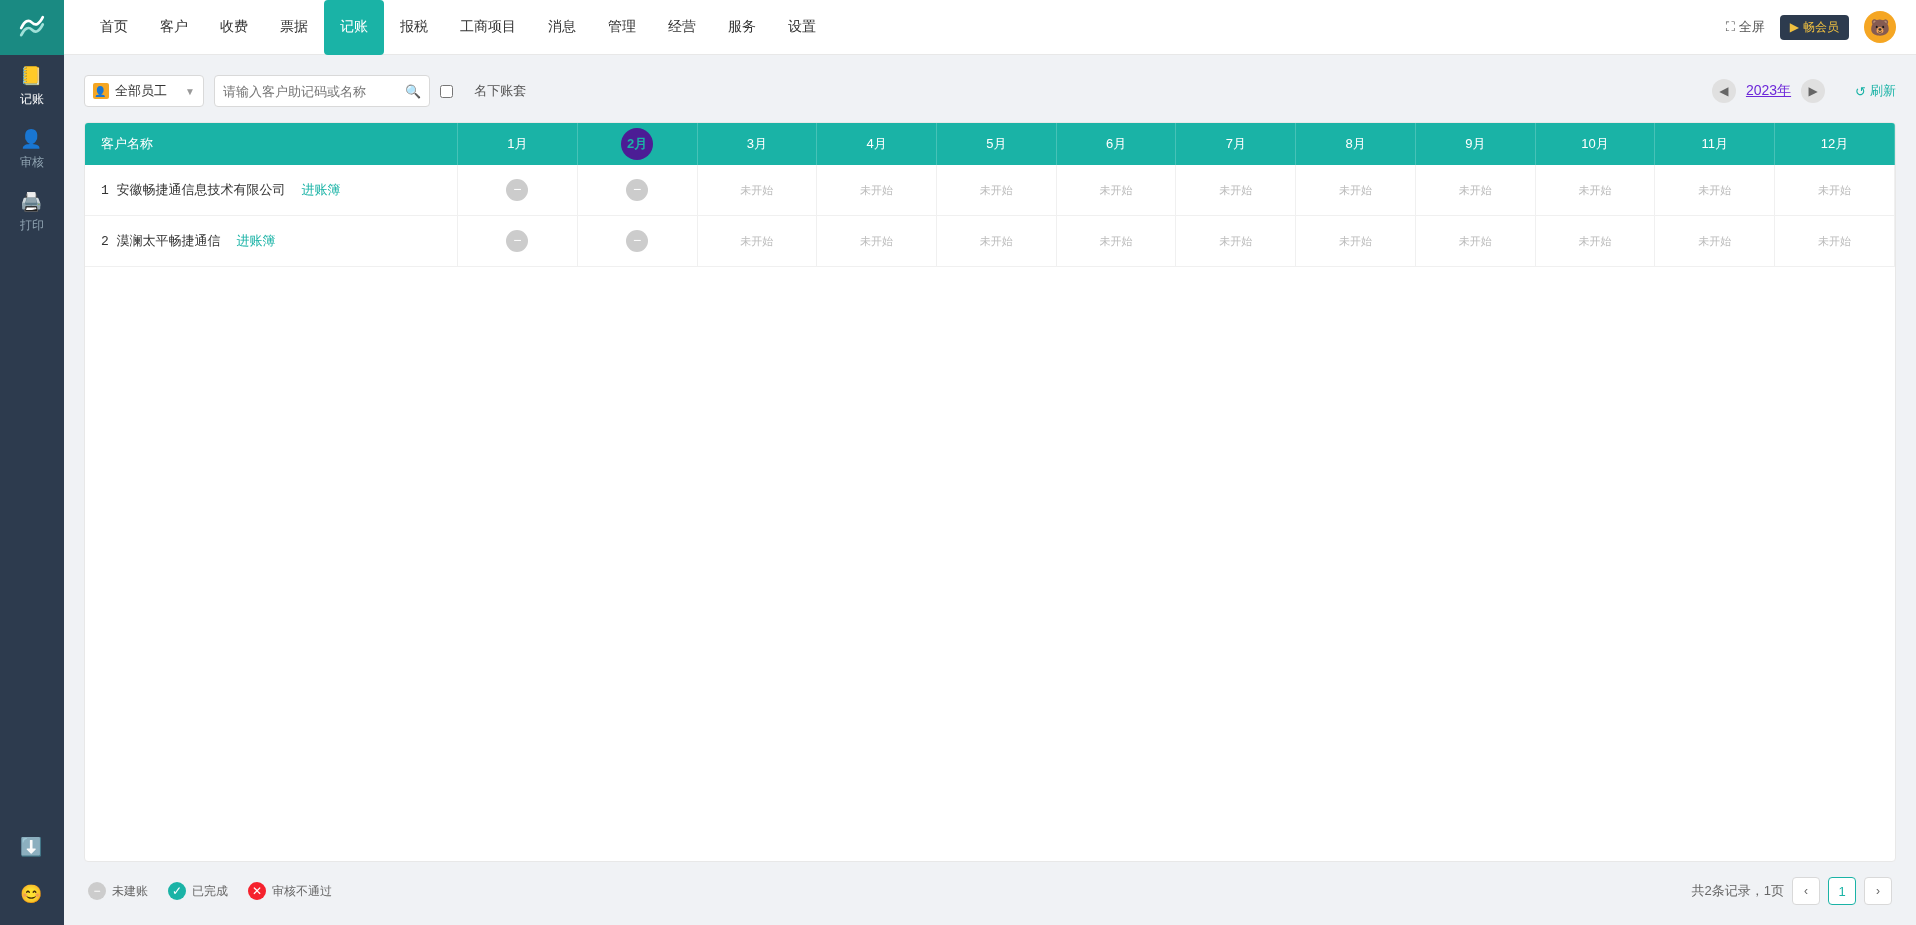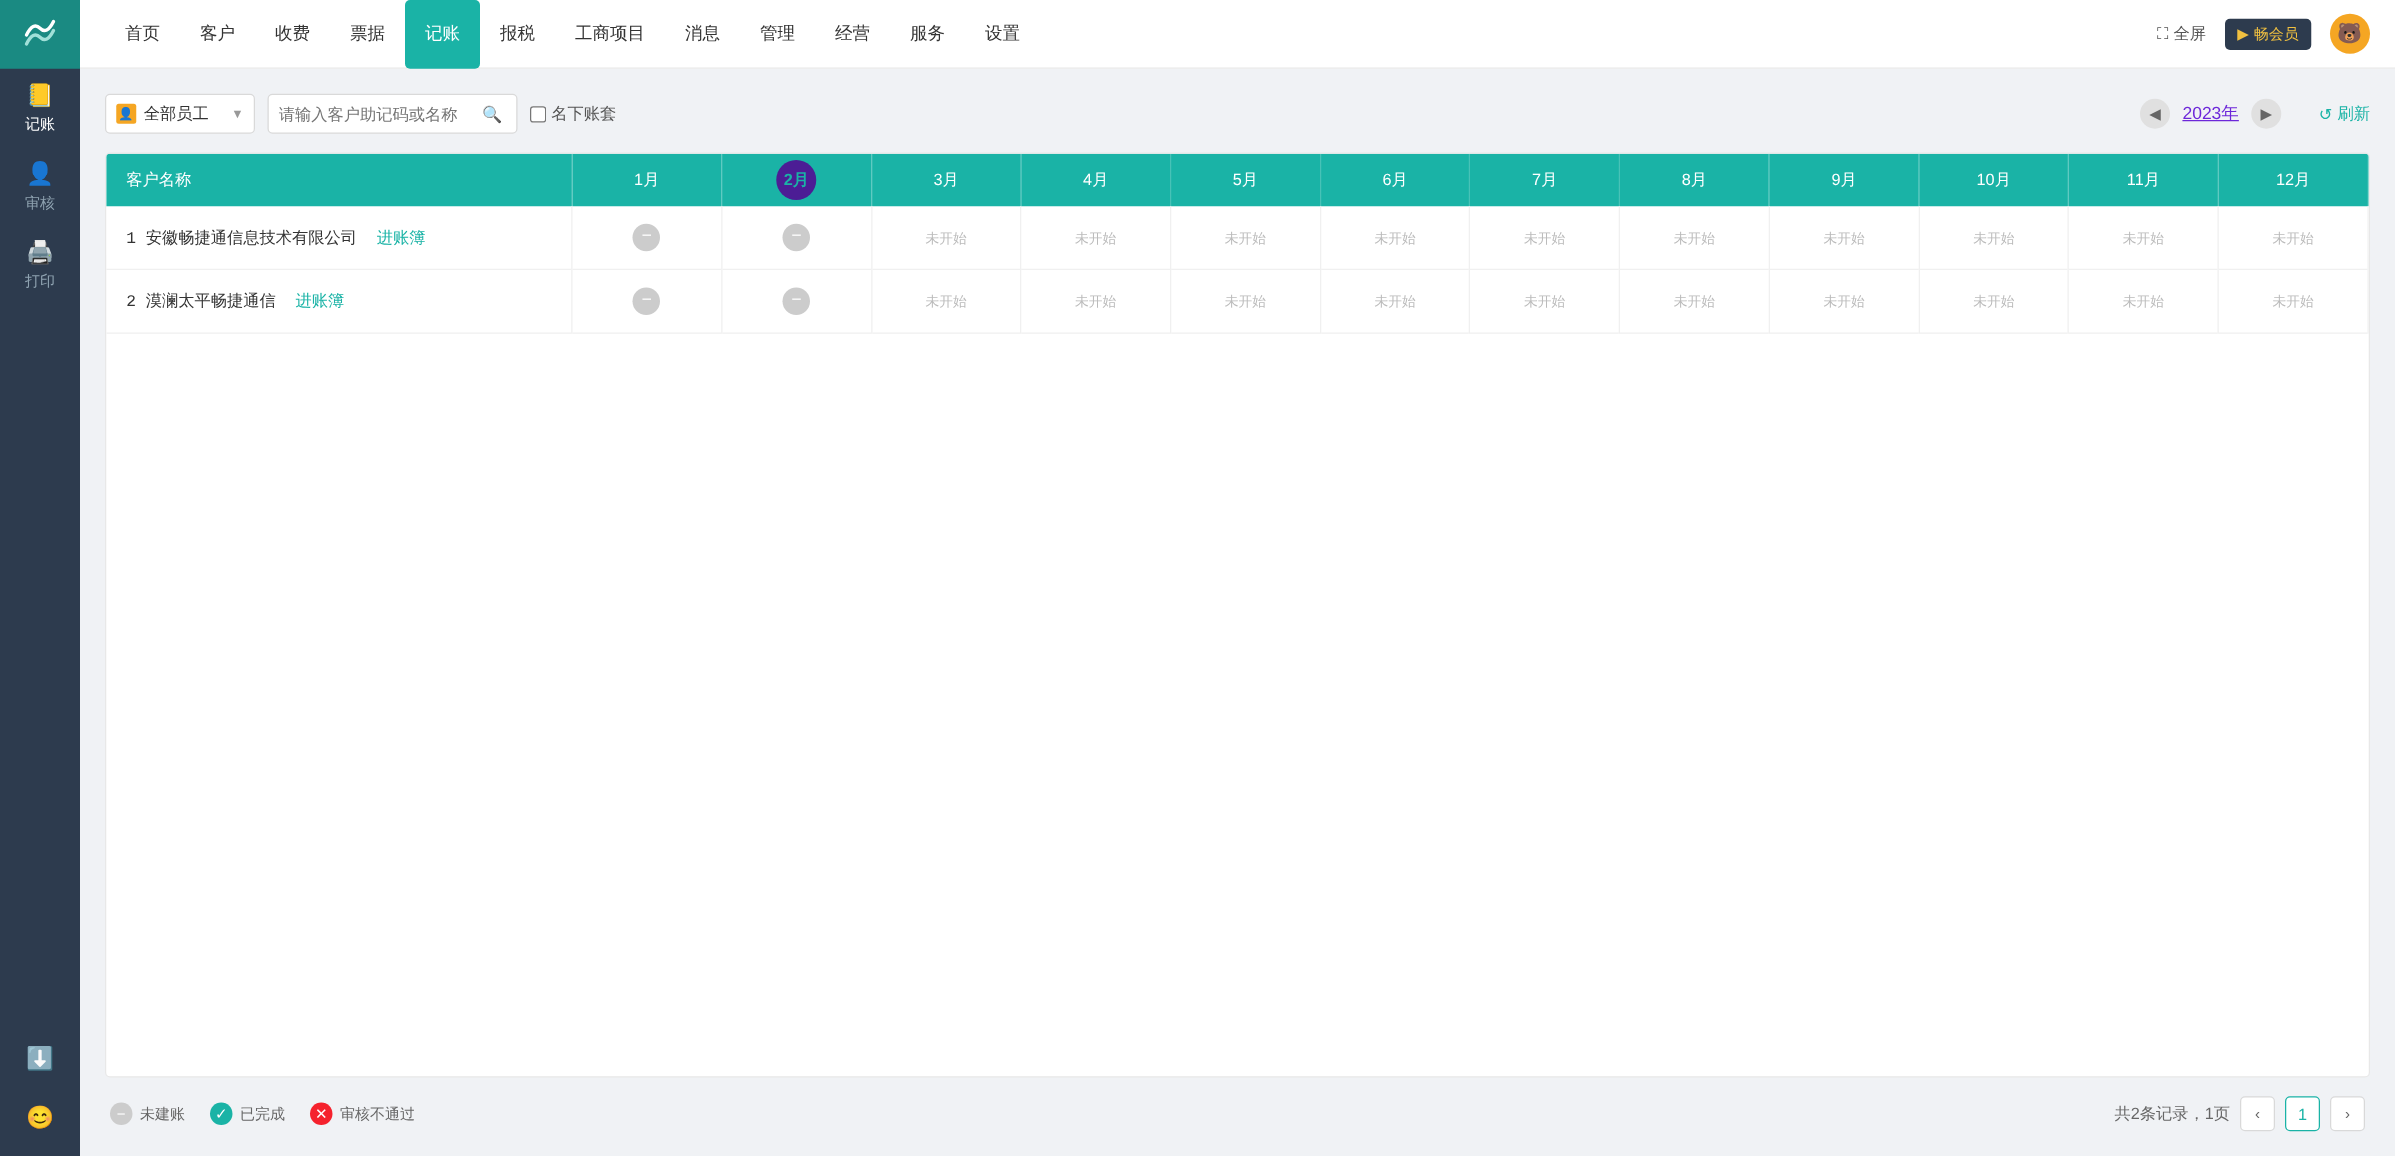--- a/index.html
+++ b/index.html
@@ -161,36 +161,36 @@
     .employee-select .emp-text { color: #333; font-size: 13px; flex: 1; }
     .employee-select .arrow { color: #999; font-size: 10px; }
     .search-input-wrap {
       display: flex;
       align-items: center;
       border: 1px solid #d9d9d9;
       border-radius: 4px;
       background: #fff;
       padding: 0 8px;
       height: 32px;
-      gap: 3px;
+      gap: 22px;
       min-width: 200px;
     }
     .search-input-wrap input {
       border: none;
       outline: none;
       font-size: 13px;
       color: #999;
       background: transparent;
       width: 160px;
     }
     .search-icon { color: #aaa; cursor: pointer; }
     .checkbox-wrap {
       display: flex;
       align-items: center;
-      gap: 4px;
+      gap: 21px;
       cursor: pointer;
       color: #555;
     }
     .checkbox-wrap input { cursor: pointer; }
     .year-nav {
       display: flex;
       align-items: center;
       gap: 10px;
       margin-left: auto;
     }

